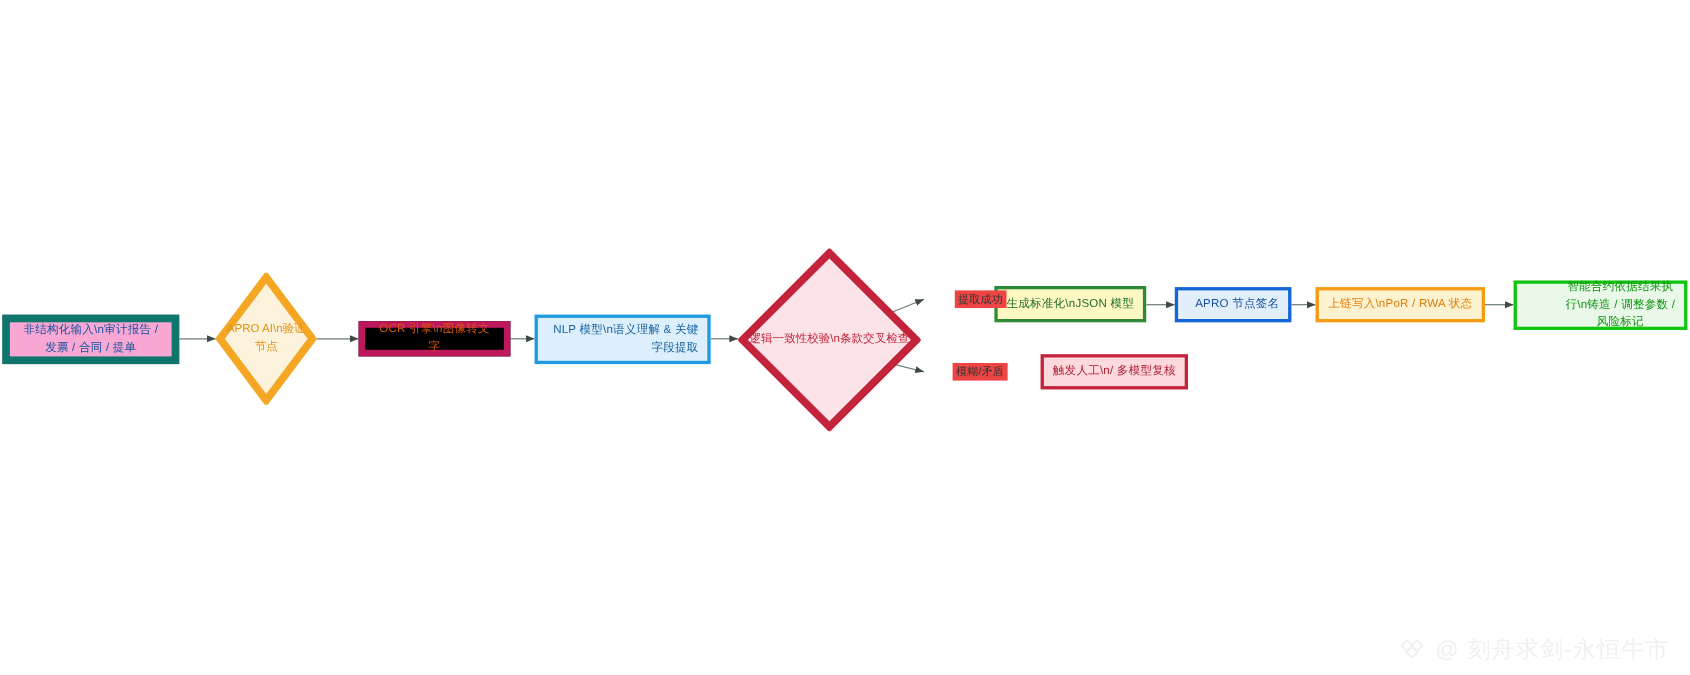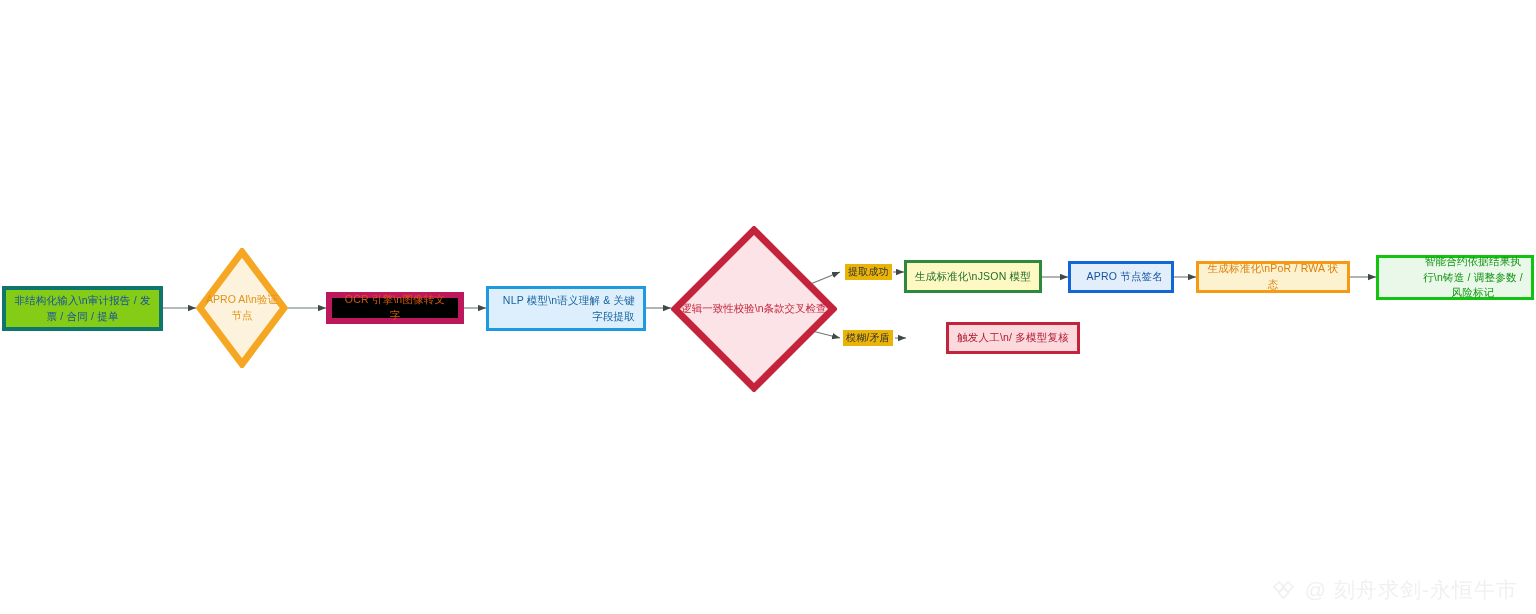--- a/index.html
+++ b/index.html
@@ -33,22 +33,22 @@
     letter-spacing: 0.2px;
     padding: 4px 8px;
     z-index: 3;
   }
   .node .label {
     display: block;
     width: 100%;
   }
   
   .n-blue {
-    background: #84cc16;
-    border: 4px solid #0f766e;
+    background: #f9a8d4;
+    border: 7px solid #0f766e;
     color: #1652a0;
   }
   .n-blue-2 {
     background: #ddeffc;
     border: 3px solid #1f9ae0;
     color: #17639f;
   }
   .n-blue-3 {
     background: #e3eefb;
     border: 3px solid #1266d6;
@@ -102,25 +102,26 @@
     box-sizing: border-box;
   }
   #node-apro-ai .dia-label { color: #e09116; }
   #node-logic-check .dia-label { color: #c4243b; }
 
   
   .edge-label {
     position: absolute;
     font-size: 10px;
     color: #333333;
-    background: #eab308;
+    background: #ef4444;
     padding: 1px 3px;
     white-space: nowrap;
     z-index: 4;
     letter-spacing: 0.2px;
+    margin-left: 23px;
   }
 
   
   #watermark {
     position: absolute;
     right: 18px;
     bottom: 10px;
     display: flex;
     align-items: center;
     gap: 7px;
@@ -192,21 +193,21 @@
 
 <div class="node n-red" id="node-manual-review" style="left:906px; top:322px; width:134px; height:32px;">
   <span class="label">触发人工\n/ 多模型复核</span>
 </div>
 
 <div class="node n-blue-3" id="node-apro-sign" style="left:1068px; top:261px; width:106px; height:32px;text-align:right;">
   <span class="label">APRO 节点签名</span>
 </div>
 
 <div class="node n-orange-2" id="node-onchain-write" style="left:1196px; top:261px; width:154px; height:32px;">
-  <span class="label">生成标准化\nPoR / RWA 状态</span>
+  <span class="label">上链写入\nPoR / RWA 状态</span>
 </div>
 
 <div class="node n-green-2" id="node-smart-contract" style="left:1376px; top:255px; width:158px; height:45px;padding-left:44px;">
   <span class="label">智能合约依据结果执行\n铸造 / 调整参数 / 风险标记</span>
 </div>
 
 <div id="watermark">
   <svg width="26" height="22" viewBox="0 0 26 22">
     <polygon points="7,3 12,8 7,13 2,8" fill="none" stroke="#f0f0f0" stroke-width="1.6"></polygon>
     <polygon points="16,3 21,8 16,13 11,8" fill="none" stroke="#f0f0f0" stroke-width="1.6"></polygon>

